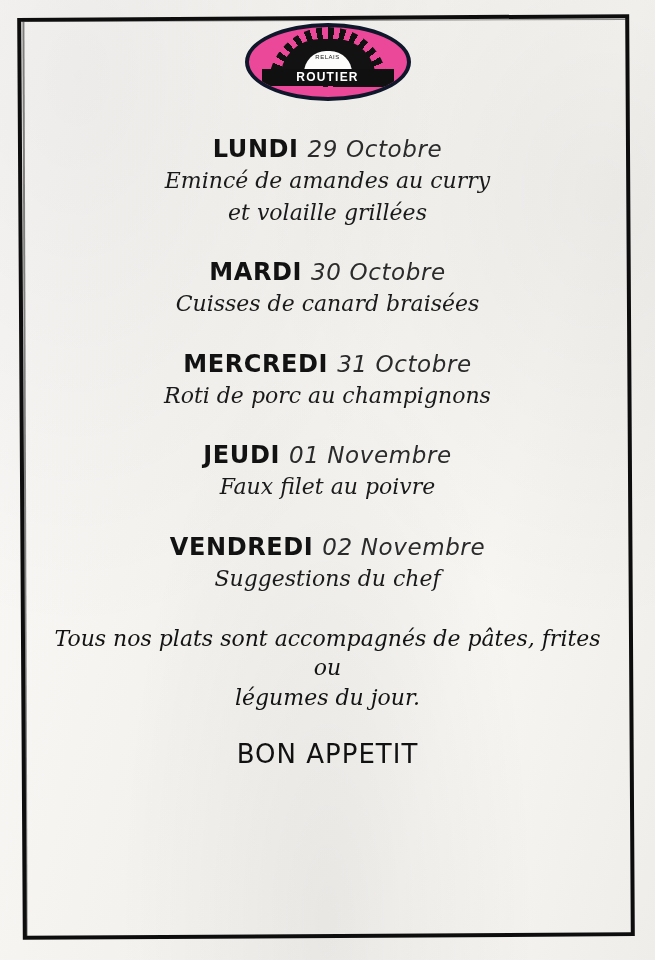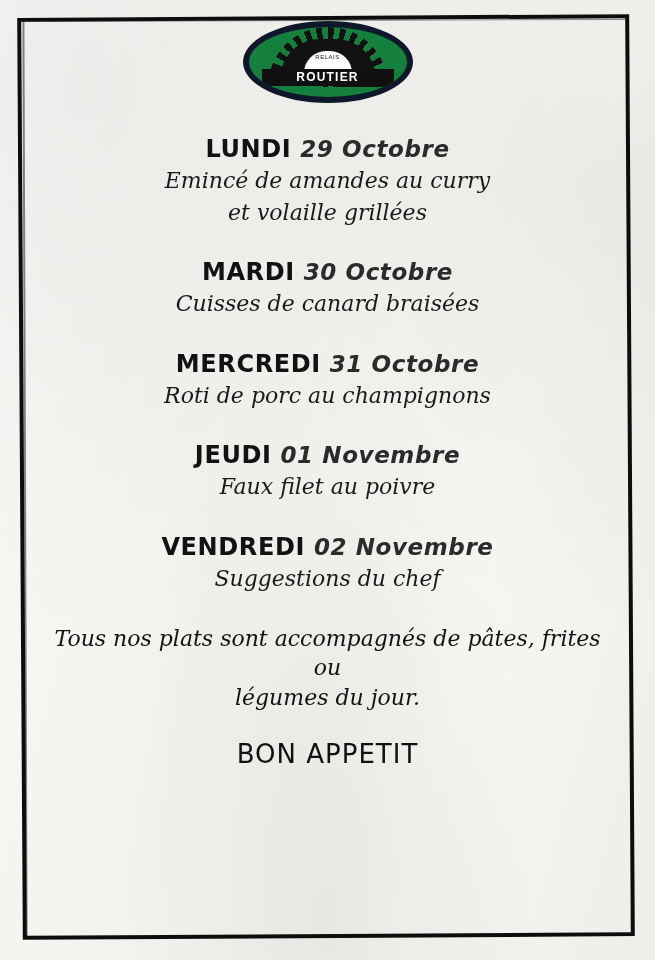--- a/index.html
+++ b/index.html
@@ -73,23 +73,23 @@
     margin-top: 26px;
     height: 72px;
     display: flex;
     align-items: center;
     justify-content: center;
   }
   .logo {
     position: relative;
     width: 158px;
     height: 70px;
-    border: 6px solid #0f172a;
+    border: 4px solid #0f172a;
     border-radius: 50%;
-    background: #15803d;
+    background: #ec4899;
     overflow: hidden;
   }
   .logo .sun {
     position: absolute;
     left: 50%;
     top: 46px;
     width: 120px;
     height: 120px;
     margin-left: -60px;
     border-radius: 50%;
@@ -171,21 +171,21 @@
   }
   .day-line {
     font-family: "DejaVu Sans", sans-serif;
     font-weight: bold;
     font-size: 24px;
     letter-spacing: 0.6px;
     color: #121212;
     line-height: 1.25;
   }
   .day-line .date {
-    font-weight: bold;
+    font-weight: normal;
     font-style: italic;
     font-size: 23px;
     color: #2b2b2b;
   }
   .dish {
     font-family: "DejaVu Serif", serif;
     font-style: italic;
     font-size: 22px;
     color: #1a1a1a;
     line-height: 1.3;

